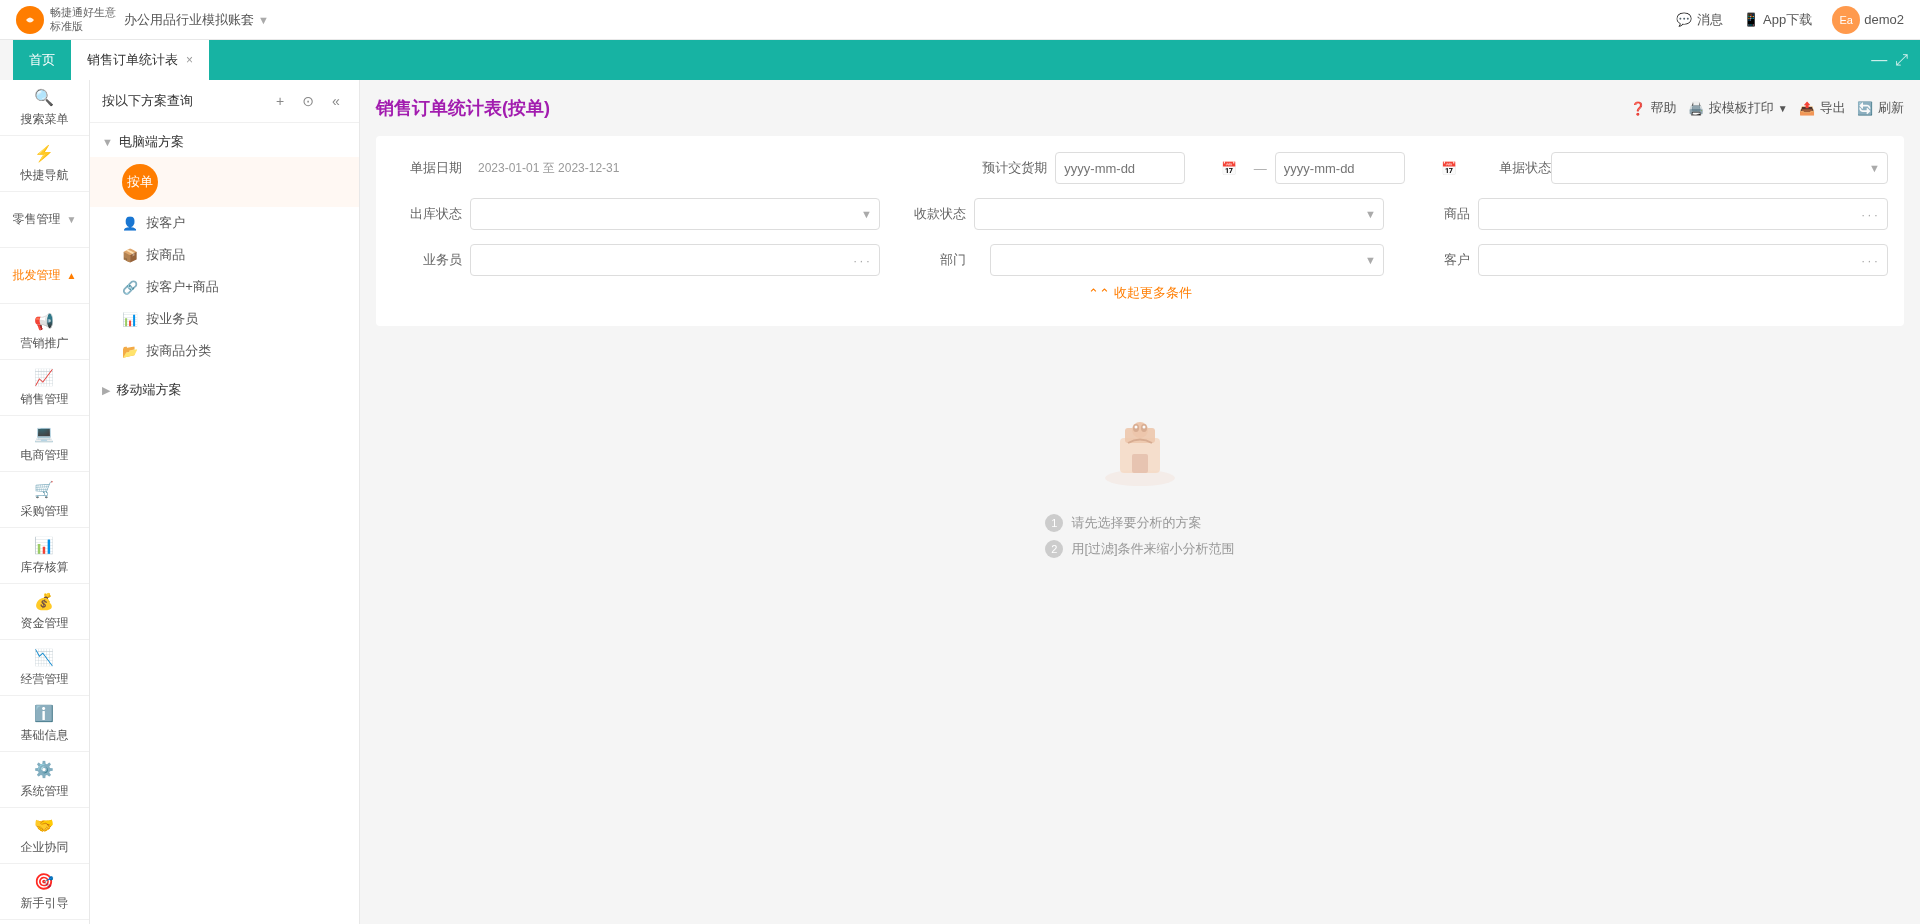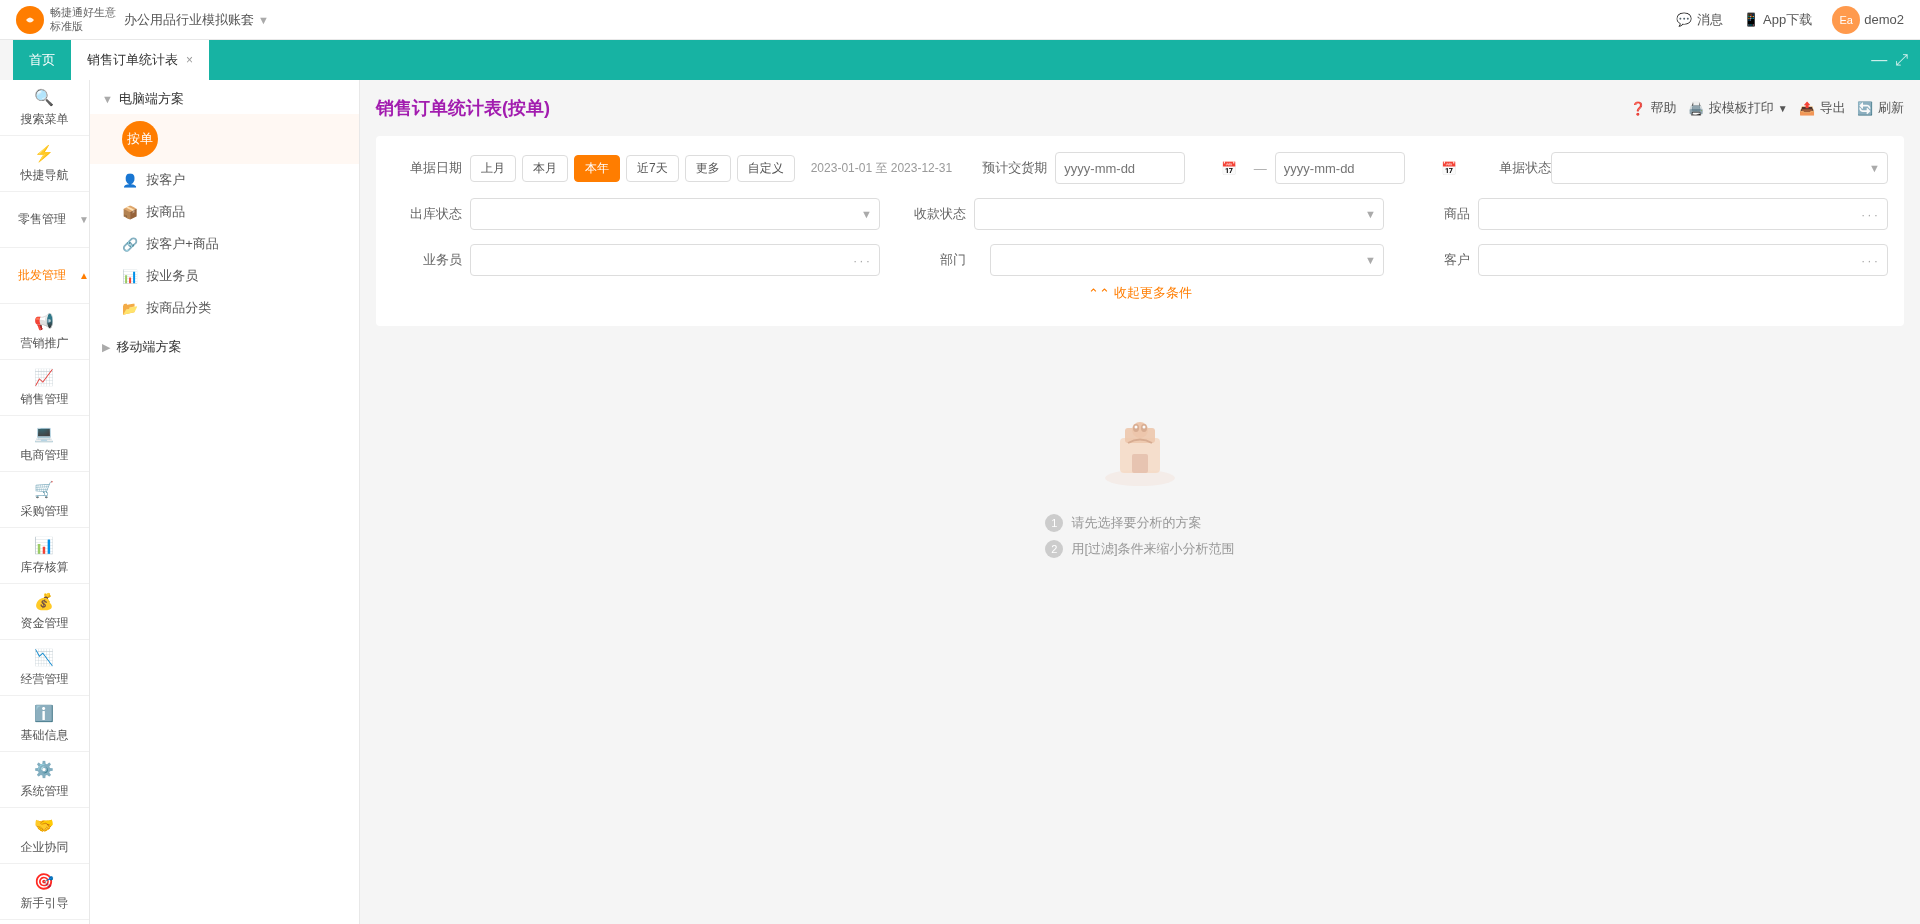--- a/index.html
+++ b/index.html
@@ -148,22 +148,22 @@
       font-size: 12px;
       gap: 4px;
       border-bottom: 1px solid #f0f0f0;
     }
     .sidebar-item.active { color: #ff7d00; }
     .sidebar-icon {
       font-size: 16px;
     }
     .sidebar-item.has-arrow {
       flex-direction: row;
-      justify-content: flex-end;
-      gap: 13px;
+      justify-content: center;
+      gap: 6px;
     }
 
     
     .main-content {
       position: fixed;
       top: 80px;
       left: 90px;
       right: 0;
       bottom: 0;
       overflow: hidden;
@@ -601,20 +601,34 @@
   <div class="sidebar-item">
     
     
   </div>
 
 </div>
 
 <div class="main-content">
 
   <div class="left-panel">
+    <div class="left-panel-header">
+      <span class="left-panel-title">按以下方案查询</span>
+      <div class="left-panel-actions">
+        <div class="icon-btn">
+          <span>+</span>
+        </div>
+        <div class="icon-btn">
+          <span>⊙</span>
+        </div>
+        <div class="icon-btn">
+          <span>«</span>
+        </div>
+      </div>
+    </div>
 
     <div class="tree-group">
       <div class="tree-group-title">
         <span style="color:#aaa;font-size:11px;">▼</span>
         <span>电脑端方案</span>
       </div>
 
       <div class="tree-item active">
         <div class="badge-active">
           <span>按单</span>
@@ -681,28 +695,20 @@
     </div>
 
     <div class="filter-section">
       <div class="filter-main-layout">
         <div class="filter-main-left">
 
           <div class="filter-row">
 
             <div style="display:flex;align-items:center;gap:8px;flex:1.4;">
               <span class="filter-label">单据日期</span>
-              <div style="display:flex;align-items:center;gap:6px;">
-                <button class="date-btn">上月</button>
-                <button class="date-btn">本月</button>
-                <button class="date-btn active">本年</button>
-                <button class="date-btn">近7天</button>
-                <button class="date-btn">更多</button>
-                <button class="date-btn">自定义</button>
-              </div>
               <span class="date-range-text">2023-01-01 至 2023-12-31</span>
             </div>
 
             <div style="display:flex;align-items:center;gap:8px;flex:1.2;">
               <span class="filter-label">预计交货期</span>
               <div class="date-input-wrapper">
                 <input type="text" placeholder="yyyy-mm-dd" style="width: 130px; height: 32px; border: 1px solid rgb(221, 221, 221); border-radius: 4px; padding: 0px 28px 0px 8px; font-size: 13px; color: rgb(153, 153, 153); outline: none;">
                 <span class="date-cal-icon">📅</span>
               </div>
               <span class="date-separator">—</span>

